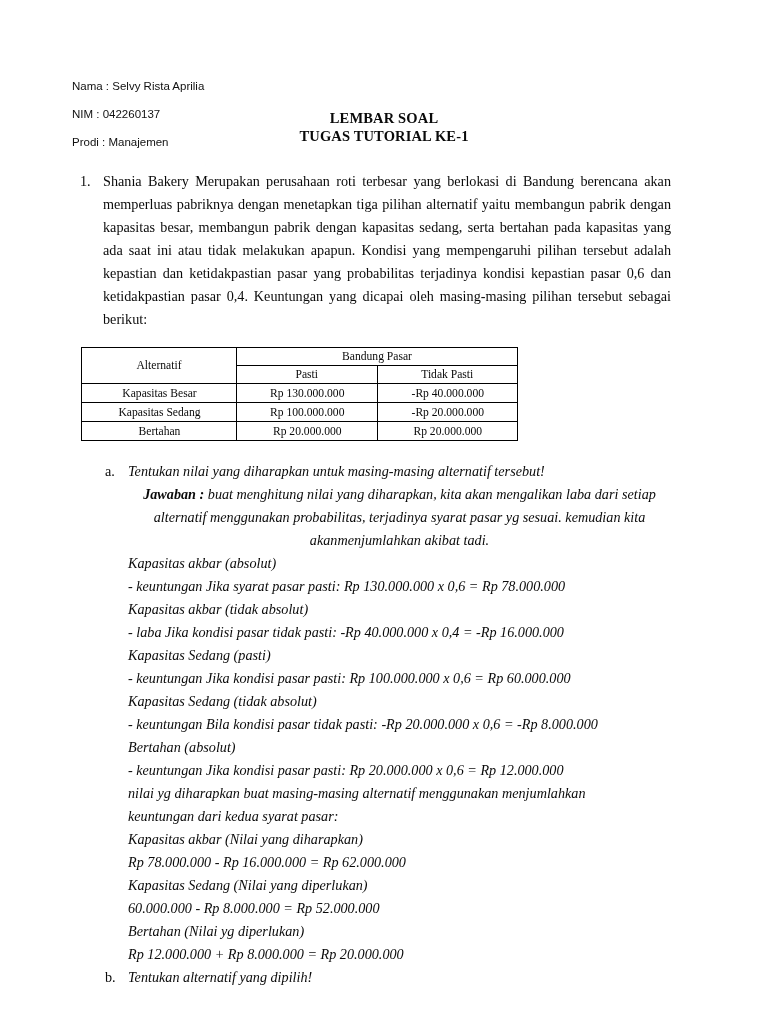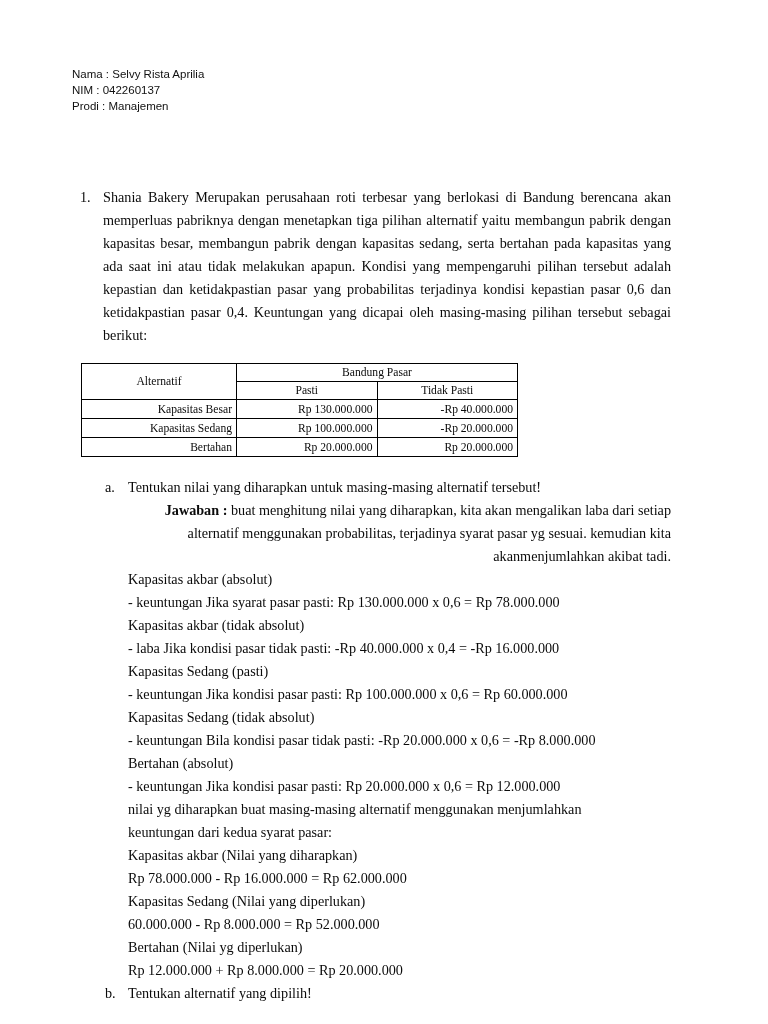--- a/index.html
+++ b/index.html
@@ -28,21 +28,21 @@
   .identity {
     position: absolute;
     left: 72px;
     top: 66px;
     font-family: "Liberation Sans", "DejaVu Sans", sans-serif;
     font-size: 11.5px;
     line-height: 16px;
     color: #111;
     white-space: nowrap;
   }
-  .identity div { white-space: nowrap; }
+  .identity div { white-space: nowrap; margin-top: 12px; }
 
   
   .doc-title {
     position: absolute;
     left: 0;
     top: 110px;
     width: 768px;
     text-align: center;
     font-weight: bold;
     font-size: 14.5px;
@@ -68,21 +68,20 @@
     left: 80px;
     top: 0;
     font-size: 14.2px;
     line-height: 23px;
   }
   .item-body {
     font-size: 14.2px;
     line-height: 23px;
     text-align: justify;
     text-justify: inter-word;
-    margin-top: 16px;
   }
 
   
   .table-wrap {
     margin-top: 16px;
     padding-left: 81px;
   }
   table.kondisi {
     border-collapse: collapse;
     width: 437px;
@@ -90,21 +89,21 @@
     font-size: 11.6px;
     line-height: 13px;
   }
   table.kondisi td, table.kondisi th {
     border: 1px solid #000;
     padding: 2px 4px;
     font-weight: normal;
     vertical-align: middle;
   }
   table.kondisi th.center, table.kondisi td.center { text-align: center; }
-  table.kondisi td.left { text-align: right; padding-left: 5px; margin-left: 48px; }
+  table.kondisi td.left { text-align: center; padding-left: 5px; margin-left: 48px; }
   .col-alt   { width: 146px; }
   .col-pasti { width: 145px; }
   .col-tidak { width: 146px; }
   .r-head { height: 14px; }
   .r-data td { height: 14px; }
 
   
   .subitems {
     margin-top: 19px;
   }
@@ -117,39 +116,44 @@
   .subitem-marker {
     position: absolute;
     left: 105px;
     top: 0;
     font-size: 14.2px;
     line-height: 23px;
   }
   .subitem-body {
     font-size: 14.2px;
     line-height: 23px;
+    font-style: italic;
   }
   .subitem-body .q { display: block; }
   .subitem-body .para {
-    text-align: right;
+    text-align: center;
   }
   .subitem-body .line { display: block; }
   .bold { font-weight: bold; }
 </style>
 </head>
 <body>
 
 <div class="page">
 
   <div class="identity">
     <div>Nama : Selvy Rista Aprilia</div>
     <div>NIM : 042260137</div>
     <div>Prodi : Manajemen</div>
   </div>
 
+  <div class="doc-title">
+    <div>LEMBAR SOAL</div>
+    <div>TUGAS TUTORIAL KE-1</div>
+  </div>
 
   <div class="content">
 
     <div class="item">
       <span class="item-marker">1.</span>
       <div class="item-body">Shania Bakery Merupakan perusahaan roti terbesar yang berlokasi di Bandung berencana akan memperluas pabriknya dengan menetapkan tiga pilihan alternatif yaitu membangun pabrik dengan kapasitas besar, membangun pabrik dengan kapasitas sedang, serta bertahan pada kapasitas yang ada saat ini atau tidak melakukan apapun. Kondisi yang mempengaruhi pilihan tersebut adalah kepastian dan ketidakpastian pasar yang probabilitas terjadinya kondisi kepastian pasar 0,6 dan ketidakpastian pasar 0,4. Keuntungan yang dicapai oleh masing-masing pilihan tersebut sebagai berikut:</div>
     </div>
 
     <div class="table-wrap">
       <table class="kondisi">

